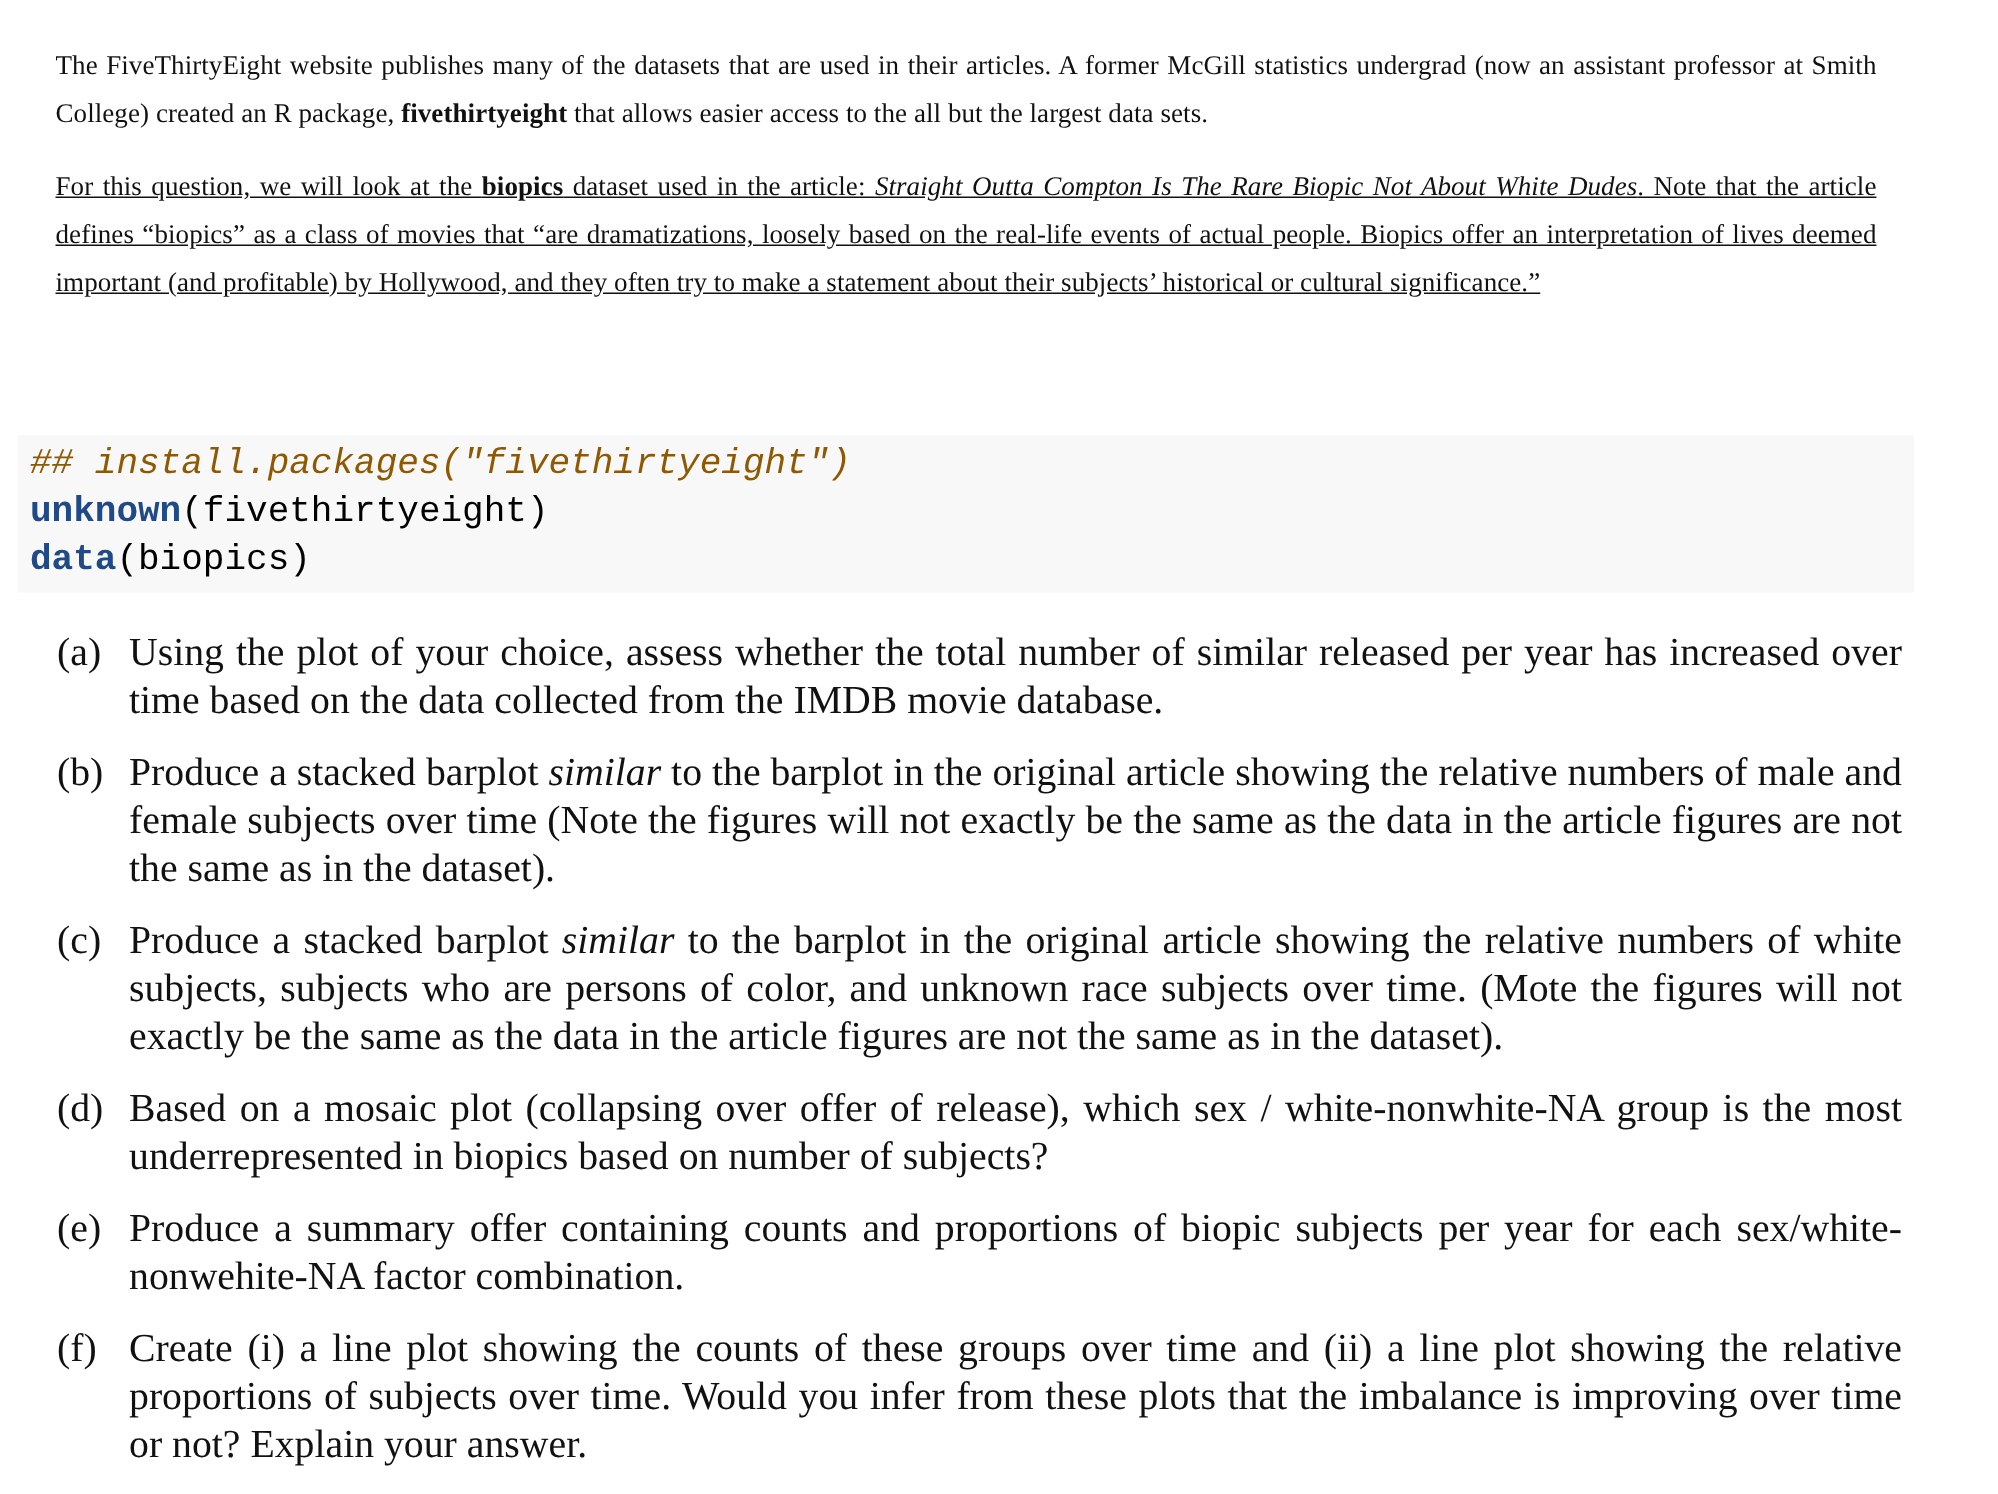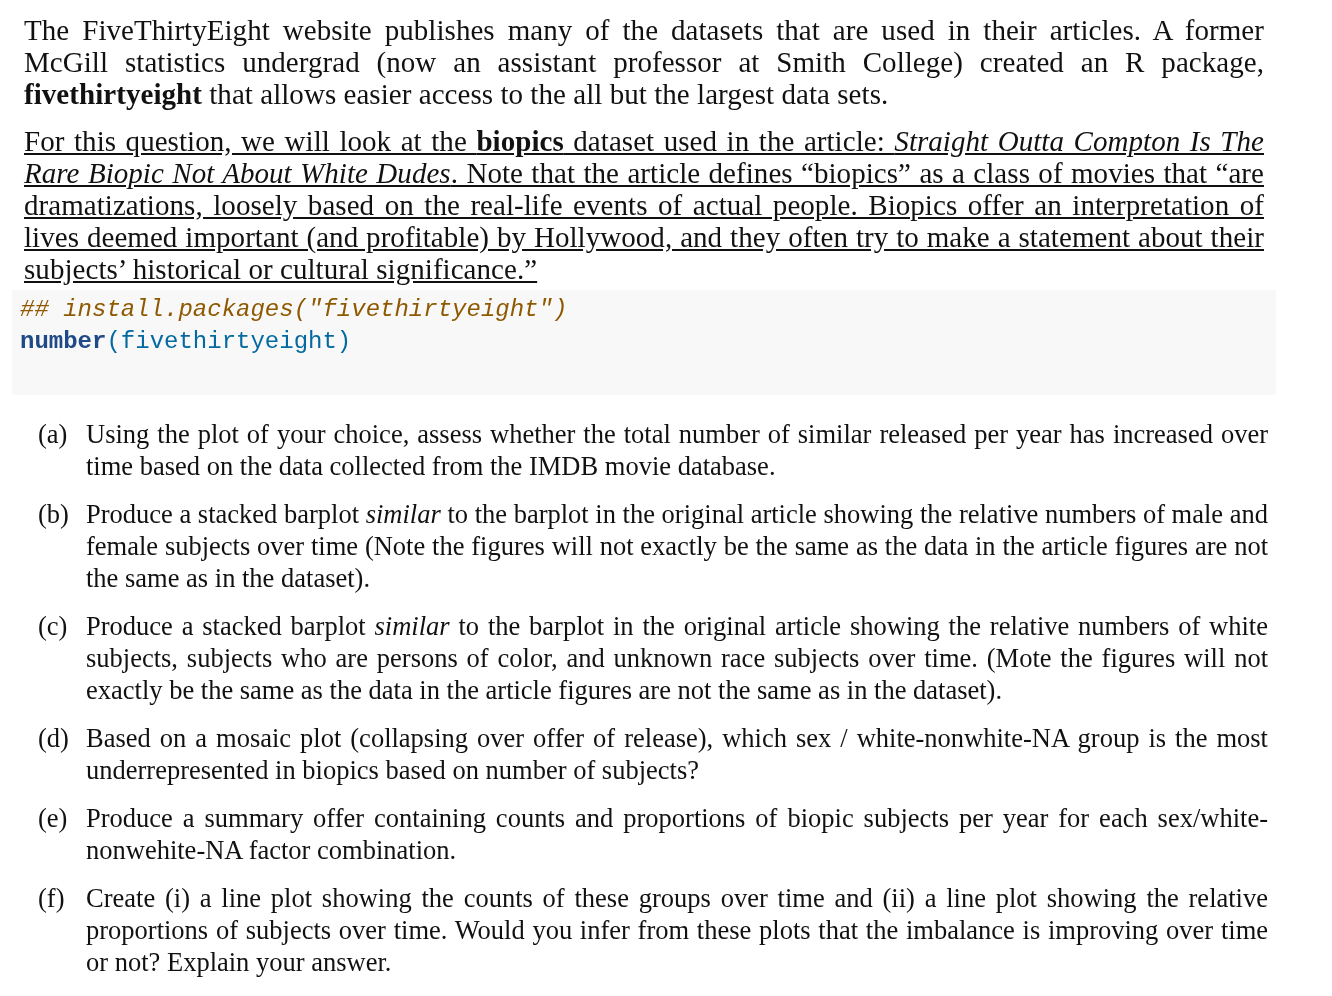--- a/index.html
+++ b/index.html
@@ -15,23 +15,23 @@
     color: #111111;
     font-family: "DejaVu Serif", "Liberation Serif", serif;
   }
   .page {
     position: absolute;
     left: 20px;
     top: 10px;
     width: 1248px;
   }
   p.para {
-    margin: 4px;
+    margin: 17px;
     font-family: "Liberation Serif", "DejaVu Serif", serif;
-    font-size: 29px;
+    font-size: 18px;
     line-height: 32px;
     text-align: justify;
     text-align-last: left;
     letter-spacing: 0.05px;
   }
   p.para + p.para { margin-top: 15px; text-decoration: underline; }
   .bold { font-weight: bold; }
   .ital { font-style: italic; }
 
   .code-block {
@@ -46,21 +46,21 @@
   }
   .code-line {
     font-family: "Liberation Mono", "DejaVu Sans Mono", monospace;
     font-size: 24px;
     line-height: 32px;
     white-space: pre;
     color: #000000;
   }
   .tok-comment { color: #8f5902; font-style: italic; }
   .tok-fn { color: #204a87; font-weight: bold; }
-  .tok-plain { color: #0369a1; }
+  .tok-plain { color: #000000; }
 
   .qlist {
     position: absolute;
     left: 20px;
     top: 418px;
     width: 1248px;
     margin: 0;
     padding: 0;
     list-style: none;
   }
@@ -84,21 +84,22 @@
 <body>
 
 <div class="page">
   <p class="para"><span>The FiveThirtyEight website publishes many of the datasets that are used in their articles. A former McGill statistics undergrad (now an assistant professor at Smith College) created an R package, </span><span class="bold">fivethirtyeight</span><span> that allows easier access to the all but the largest data sets.</span></p>
 
   <p class="para"><span>For this question, we will look at the </span><span class="bold">biopics</span><span> dataset used in the article: </span><span class="ital">Straight Outta Compton Is The Rare Biopic Not About White Dudes</span><span>. Note that the article defines “biopics” as a class of movies that “are dramatizations, loosely based on the real-life events of actual people.  Biopics offer an interpretation of lives deemed important (and profitable) by Hollywood, and they often try to make a statement about their subjects’ historical or cultural significance.”</span></p>
 </div>
 
 <div class="code-block">
   <div class="code-line"><span class="tok-comment">## install.packages("fivethirtyeight")</span></div>
-  <div class="code-line"><span class="tok-fn">number</span><span class="tok-plain">(fivethirtyeight)</span></div>
+  <div class="code-line"><span class="tok-fn">unknown</span><span class="tok-plain">(fivethirtyeight)</span></div>
+  <div class="code-line"><span class="tok-fn">data</span><span class="tok-plain">(biopics)</span></div>
 </div>
 
 <ol class="qlist">
   <li class="qitem">
     <span class="marker">(a)</span>
     <span>Using the plot of your choice, assess whether the total number of similar released per year has increased over time based on the data collected from the IMDB movie database.</span>
   </li>
   <li class="qitem">
     <span class="marker">(b)</span>
     <span>Produce a stacked barplot </span><span class="ital">similar</span><span> to the barplot in the original article showing the relative numbers of male and female subjects over time (Note the figures will not exactly be the same as the data in the article figures are not the same as in the dataset).</span>

